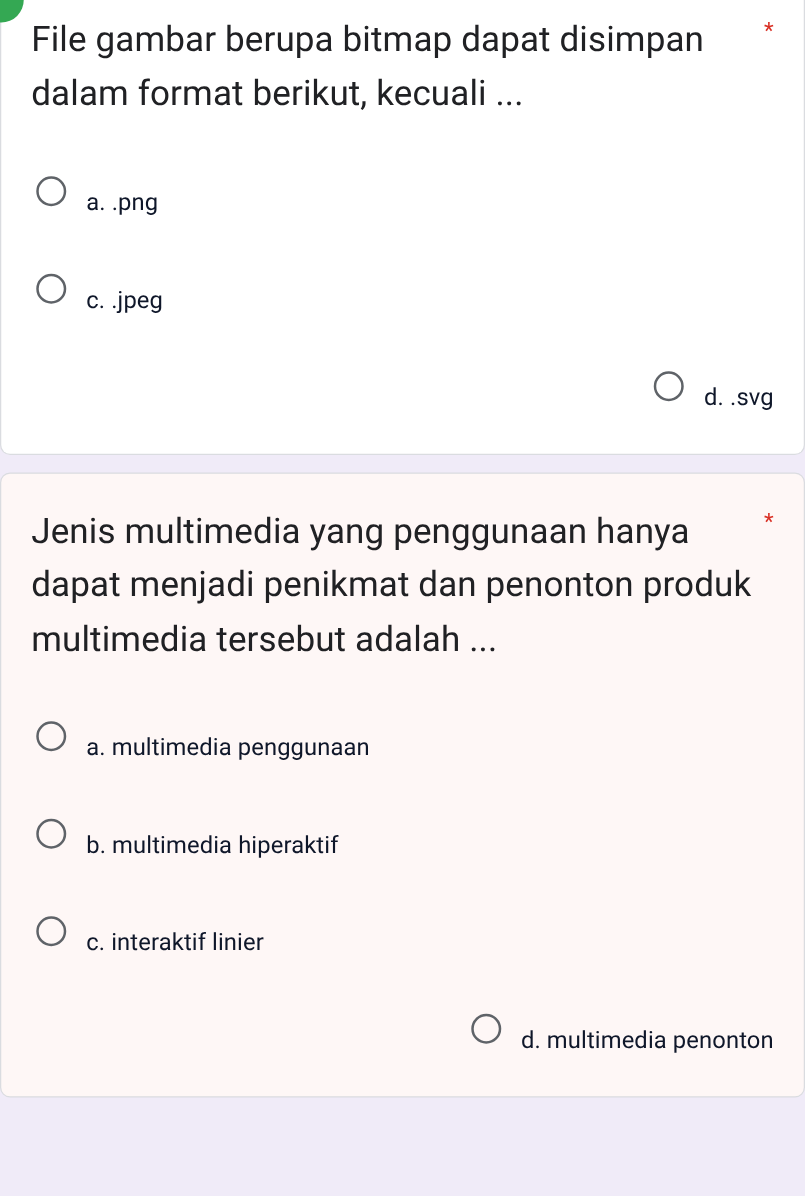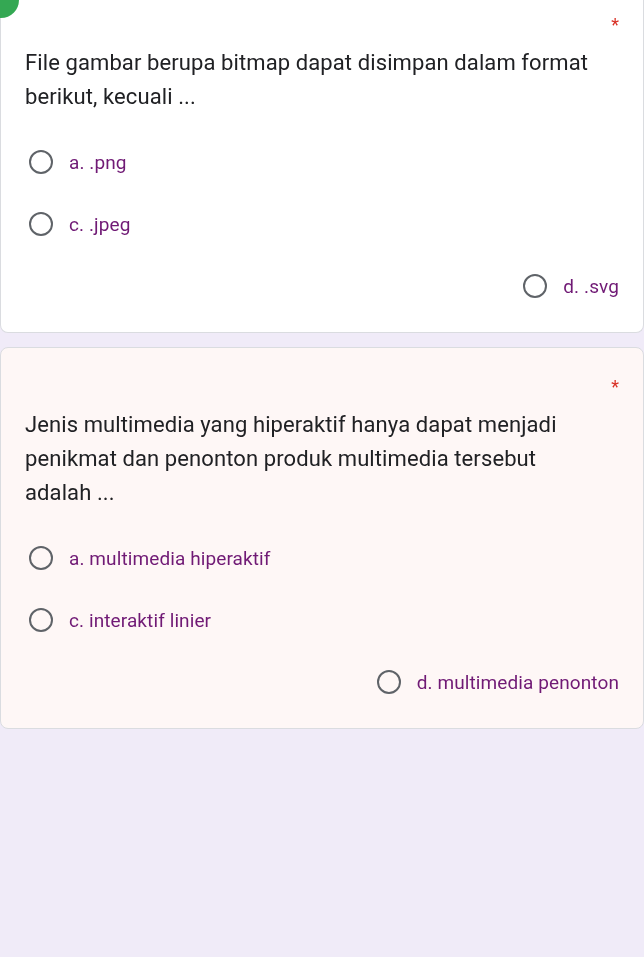--- a/index.html
+++ b/index.html
@@ -32,26 +32,25 @@
     border-radius: 50%;
     background: #34a853;
     z-index: 2;
   }
   .question-row {
     display: flex;
     align-items: flex-start;
     gap: 8px;
   }
   .question-text {
-    font-size: 22px;
+    font-size: 28px;
     line-height: 1.55;
     color: #202124;
     letter-spacing: 0.1px;
     flex: 1;
-    margin-top: 36px;
   }
   .required {
     color: #d93025;
     font-size: 18px;
     line-height: 1.4;
     padding-top: 2px;
   }
   .options {
     margin-top: 26px;
   }
@@ -66,22 +65,23 @@
   .option:last-child { margin-bottom: 0; justify-content: flex-end; }
   .radio {
     width: 24px;
     height: 24px;
     border: 2.4px solid #5f6368;
     border-radius: 50%;
     flex-shrink: 0;
   }
   .option-label {
     font-size: 19px;
-    color: #701a75;
+    color: #0f172a;
     letter-spacing: 0.1px;
+    margin-top: 17px;
   }
   .card.q2 {
     background: #fef7f6;
   }
 </style>
 </head>
 <body>
 
 <div class="card q1">
   <div class="accent-dot"></div>
@@ -100,27 +100,31 @@
     </div>
     <div class="option">
       <div class="radio"></div>
       <div class="option-label">d. .svg</div>
     </div>
   </div>
 </div>
 
 <div class="card q2">
   <div class="question-row">
-    <div class="question-text">Jenis multimedia yang hiperaktif hanya dapat menjadi penikmat dan penonton produk multimedia tersebut adalah ...</div>
+    <div class="question-text">Jenis multimedia yang penggunaan hanya dapat menjadi penikmat dan penonton produk multimedia tersebut adalah ...</div>
     <div class="required">*</div>
   </div>
   <div class="options">
     <div class="option">
       <div class="radio"></div>
-      <div class="option-label">a.  multimedia hiperaktif</div>
+      <div class="option-label">a.  multimedia penggunaan</div>
+    </div>
+    <div class="option">
+      <div class="radio"></div>
+      <div class="option-label">b. multimedia hiperaktif</div>
     </div>
     <div class="option">
       <div class="radio"></div>
       <div class="option-label">c. interaktif linier</div>
     </div>
     <div class="option">
       <div class="radio"></div>
       <div class="option-label">d. multimedia penonton</div>
     </div>
   </div>

